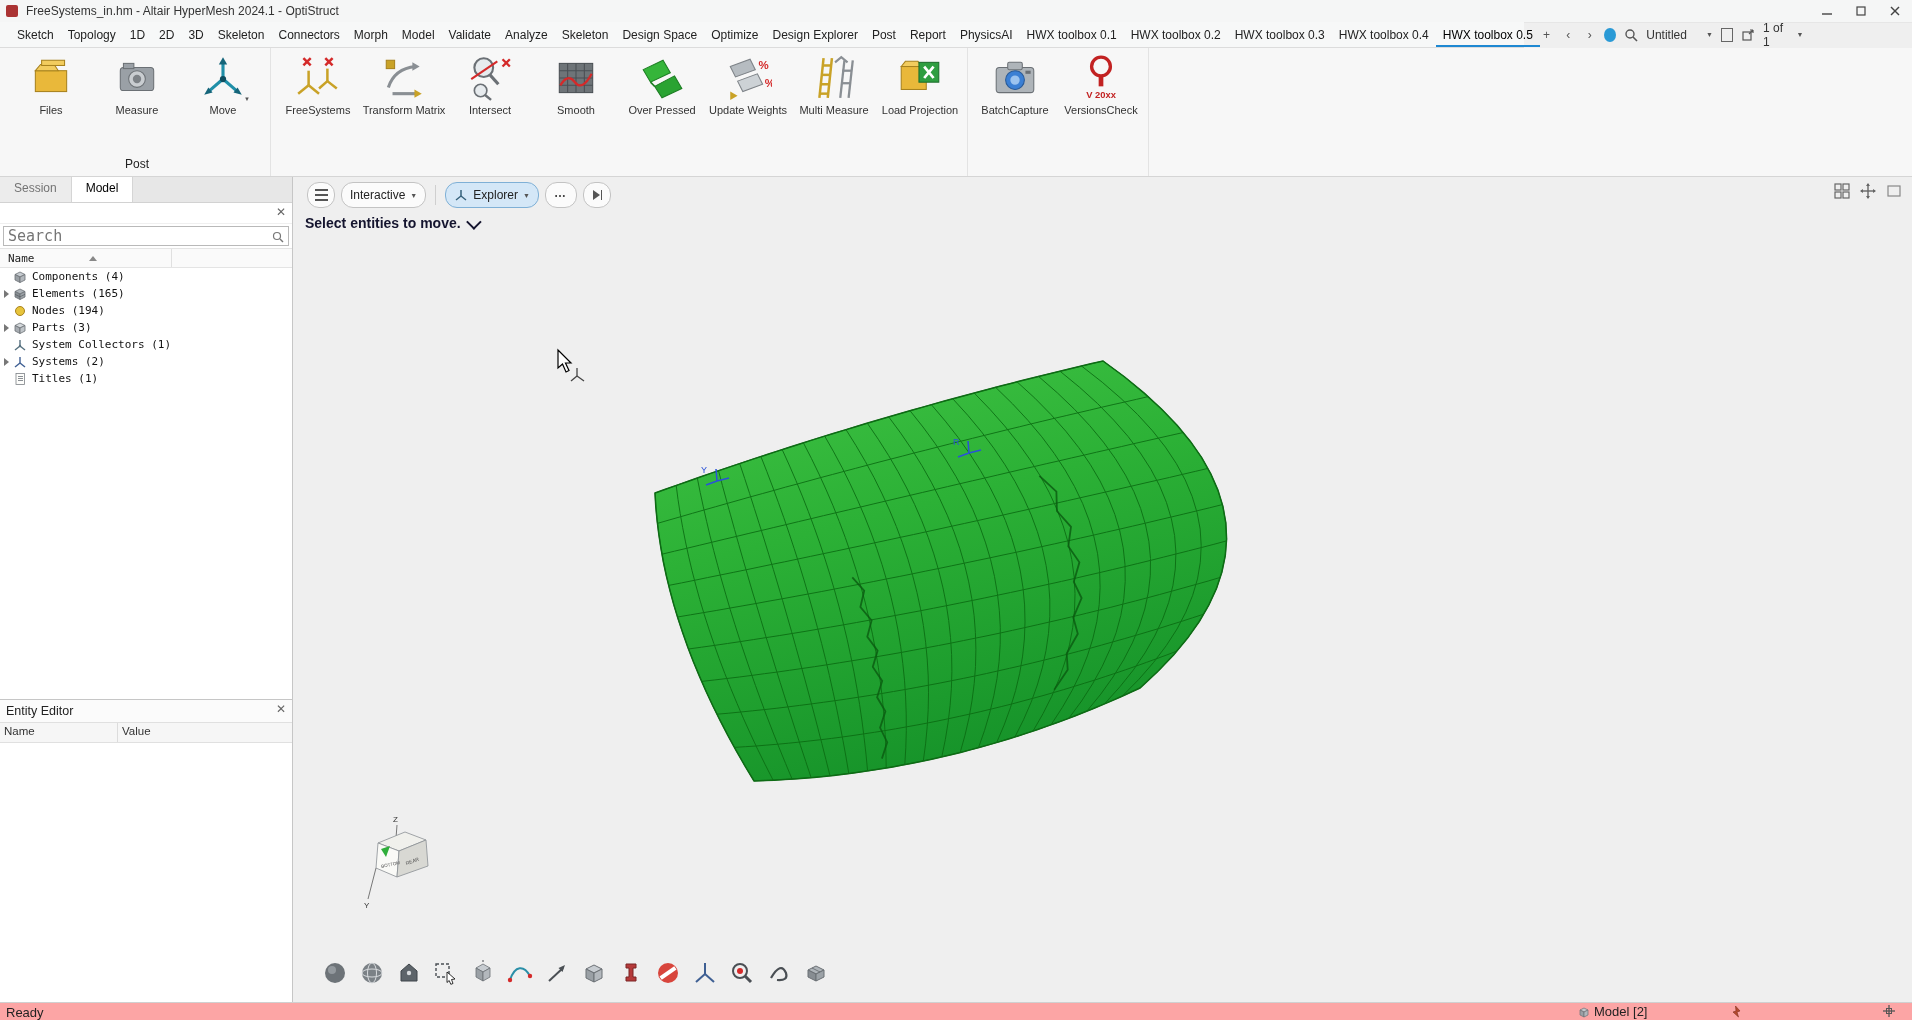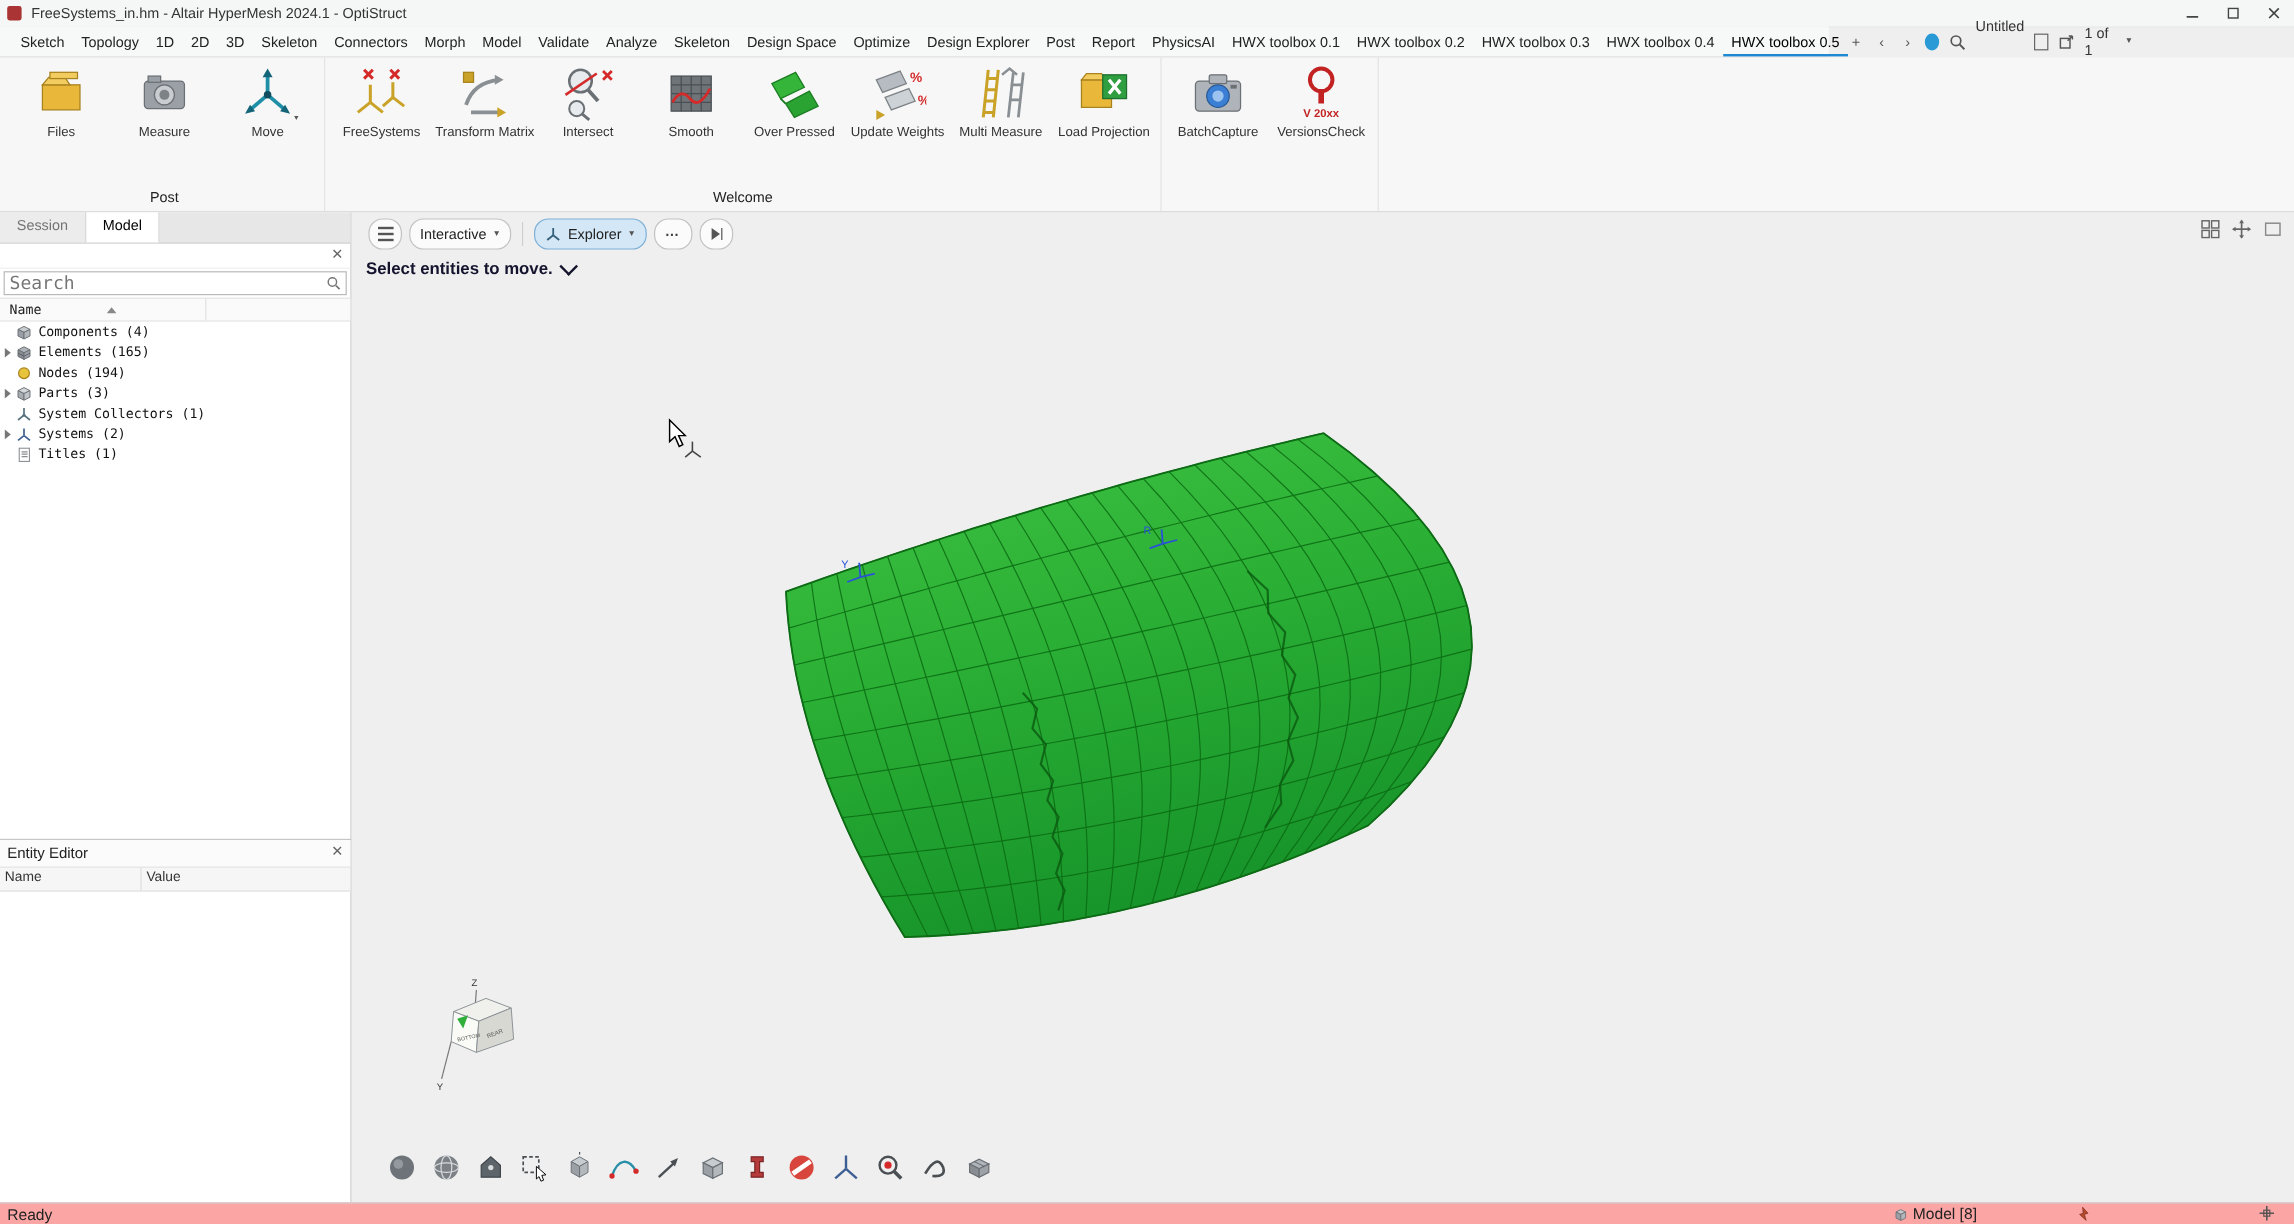--- a/index.html
+++ b/index.html
@@ -142,21 +142,21 @@
     <span class="mini-ic">+</span>
     <span class="mini-ic">‹</span>
     <span class="mini-ic">›</span>
     <span id="sync-icon"></span>
     <span class="mini-ic">
       <svg width="14" height="14">
           <circle cx="6" cy="6" r="4" fill="none" stroke="#555" stroke-width="1.4"></circle>
           <line x1="9" y1="9" x2="13" y2="13" stroke="#555" stroke-width="1.6"></line>
         </svg>
     </span>
-    <span style="display:flex;align-items:center;gap:19px;flex-direction:column;">
+    <span style="display:flex;align-items:center;gap:19px;">
       <span>Untitled</span>
       <span class="caret">▼</span>
     </span>
     <span class="sq-ic"></span>
     <span class="mini-ic">
       <svg width="14" height="14">
           <rect x="2" y="4" width="8" height="8" fill="none" stroke="#555" stroke-width="1.2"></rect>
           <path d="M8 6 l4 -4 M12 2 h-3 M12 2 v3" stroke="#555" stroke-width="1.2" fill="none"></path>
         </svg>
     </span>
@@ -301,21 +301,20 @@
         <div class="ribbon-item">
           <div class="ri-icon"><svg viewBox="0 0 46 46">
               <rect x="5" y="12" width="24" height="22" fill="#e9b83a" stroke="#a8821e"></rect>
               <path d="M5 12 l4 -5 h12 l4 5 z" fill="#f2cc5e" stroke="#a8821e"></path>
               <rect x="22" y="8" width="19" height="19" fill="#2f9e41" stroke="#1c6e2c"></rect>
               <path d="M27 12 l9 11 M36 12 l-9 11" stroke="#fff" stroke-width="2.6"></path>
             </svg></div>
           <div class="ri-label">Load Projection</div>
         </div>
       </div>
-      <div class="rg-label">Welcome</div>
     </div>
     <div class="ribbon-group">
       <div class="rg-items">
         <div class="ribbon-item">
           <div class="ri-icon"><svg viewBox="0 0 46 46">
               <rect x="5" y="13" width="36" height="24" rx="3" fill="#aeb4b9" stroke="#6b7075"></rect>
               <rect x="16" y="8" width="14" height="7" rx="1.5" fill="#aeb4b9" stroke="#6b7075"></rect>
               <circle cx="23" cy="25" r="9" fill="#3b7fd4" stroke="#2a5a96"></circle>
               <circle cx="23" cy="25" r="4.5" fill="#9cc3ef"></circle>
               <rect x="33" y="16" width="5" height="3" fill="#6b7075"></rect>
@@ -667,21 +666,21 @@
 </div>
 
 <div id="statusbar" class="abs">
   <span id="status-ready">Ready</span>
   <span id="status-model">
     <svg width="12" height="12">
       <polygon points="2,4 6,2 10,4 6,6" fill="#c3c8cc" stroke="#6b7075" stroke-width="0.7"></polygon>
       <polygon points="2,4 6,6 6,11 2,9" fill="#9aa0a5" stroke="#6b7075" stroke-width="0.7"></polygon>
       <polygon points="10,4 6,6 6,11 10,9" fill="#b1b6bb" stroke="#6b7075" stroke-width="0.7"></polygon>
     </svg>
-    <span>Model [8]</span>
+    <span>Model [2]</span>
   </span>
   <span id="status-red">
     <svg width="13" height="13">
         <path d="M6.5 1 L11 6 L8 7 L9.5 12 L4 7 L7 6 Z" fill="#b5492e" stroke="#7d2f1c" stroke-width="0.6"></path>
       </svg>
   </span>
   <span id="status-cross">
     <svg width="14" height="14">
         <g stroke="#555" stroke-width="1.3">
           <line x1="7" y1="1" x2="7" y2="13"></line>

